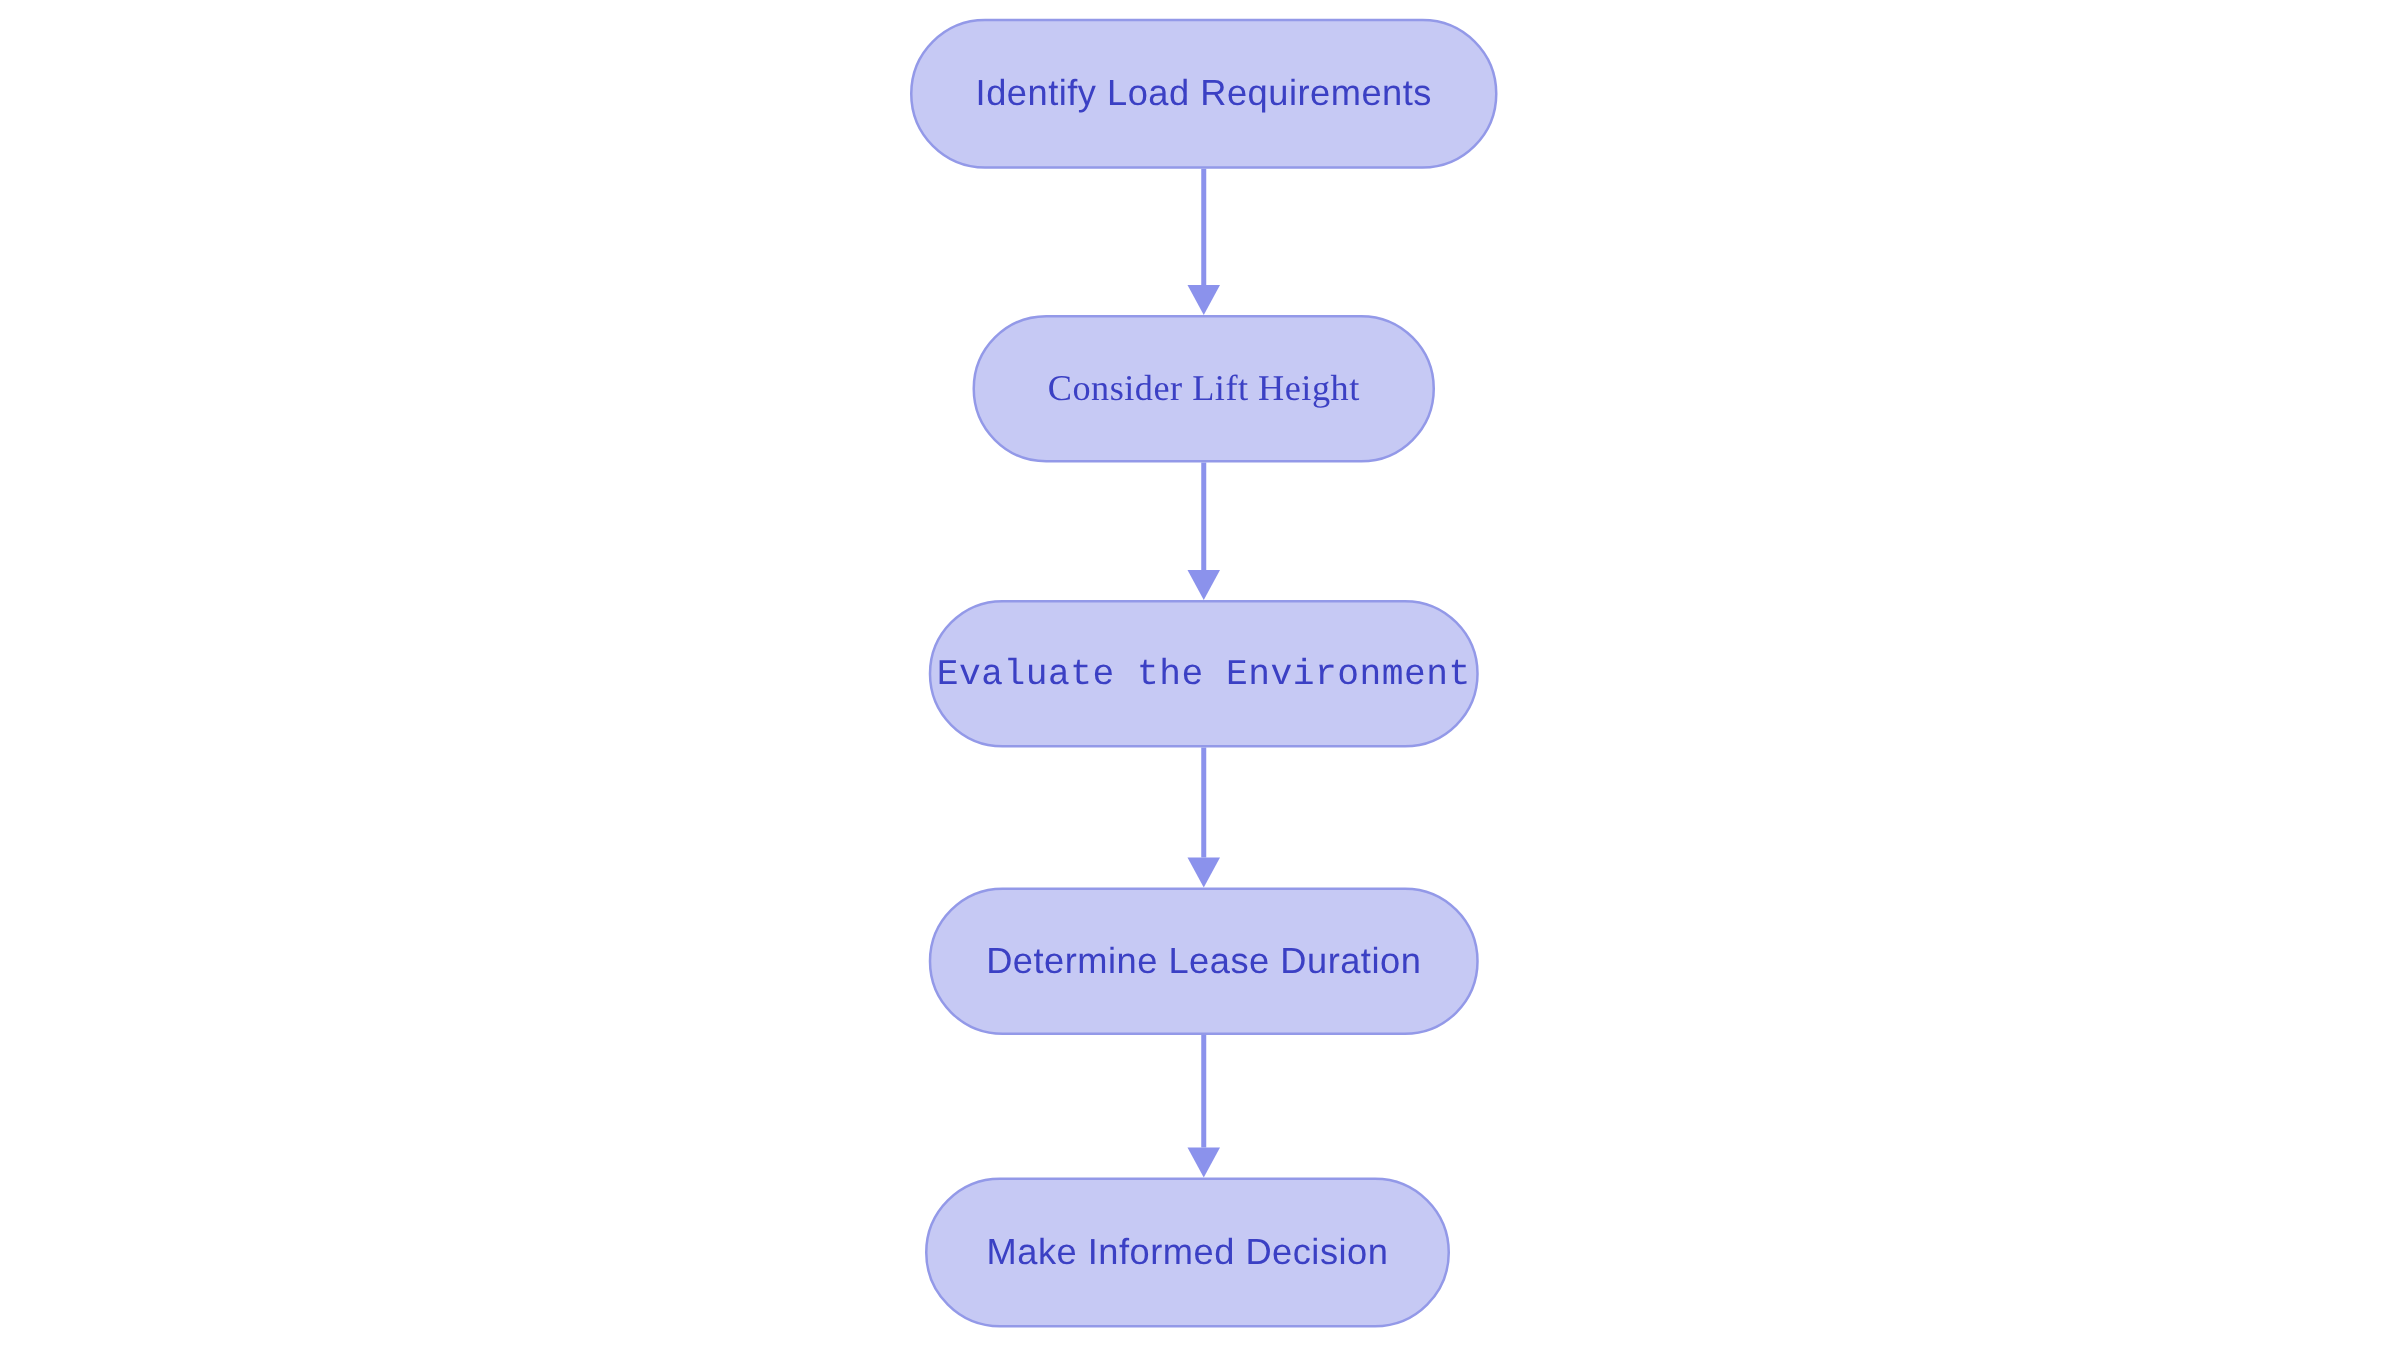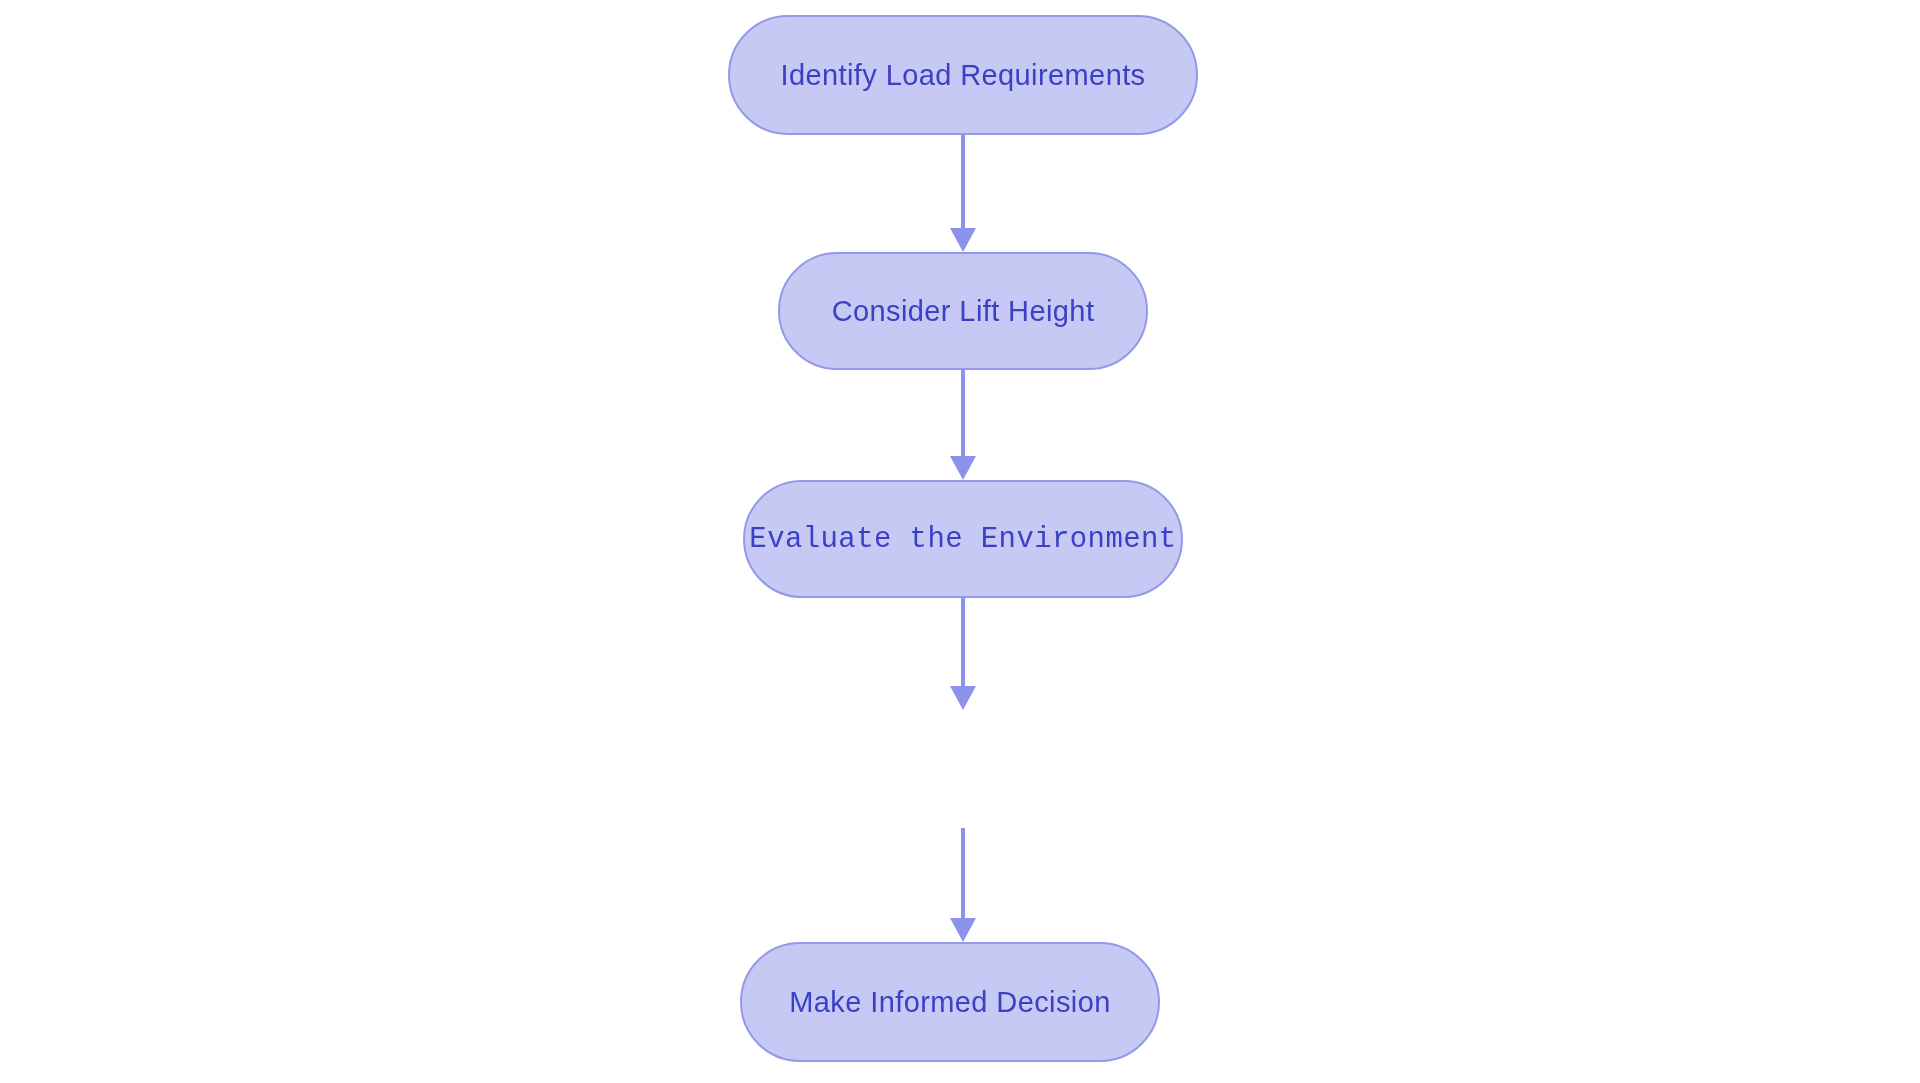--- a/index.html
+++ b/index.html
@@ -30,21 +30,21 @@
   }
   .node-label {
     color: var(--text-color, #3b40c4);
     font-size: 29px;
     font-weight: 400;
     letter-spacing: 0.4px;
     white-space: nowrap;
     text-align: center;
   }
   .node-1 { left: 728px; top: 15px;  width: 470px; height: 120px; }
-  .node-2 { left: 778px; top: 252px; width: 370px; height: 118px; }
+  .node-2 { left: 778px; top: 252px; width: 370px; height: 118px; font-family: Liberation Serif, serif; }
   .node-3 { left: 743px; top: 480px; width: 440px; height: 118px; font-family: Liberation Mono, monospace; }
   .node-4 { left: 743px; top: 710px; width: 440px; height: 118px; }
   .node-5 { left: 740px; top: 942px; width: 420px; height: 120px; }
 
   .arrow {
     position: absolute;
     left: 949px;            
     width: 27px;
     display: flex;
     flex-direction: column;
@@ -92,20 +92,23 @@
 
   <div class="node node-3">
     <span class="node-label">Evaluate the Environment</span>
   </div>
 
   <div class="arrow arrow-3">
     <div class="arrow-line"></div>
     <div class="arrow-head"></div>
   </div>
 
+  <div class="node node-4">
+    <span class="node-label">Determine Lease Duration</span>
+  </div>
 
   <div class="arrow arrow-4">
     <div class="arrow-line"></div>
     <div class="arrow-head"></div>
   </div>
 
   <div class="node node-5">
     <span class="node-label">Make Informed Decision</span>
   </div>
 

